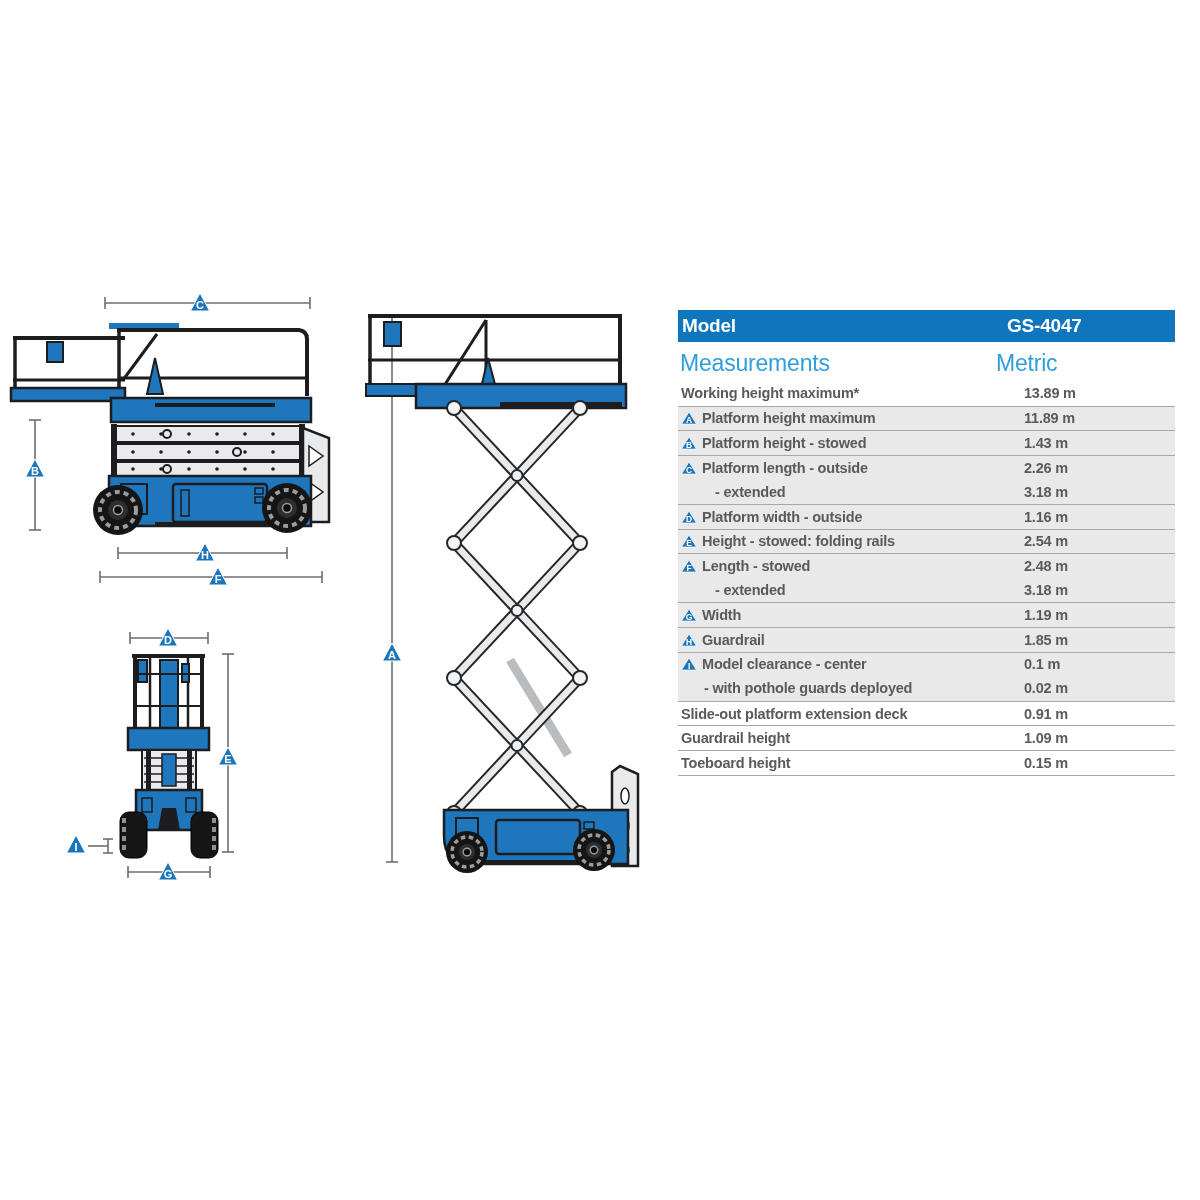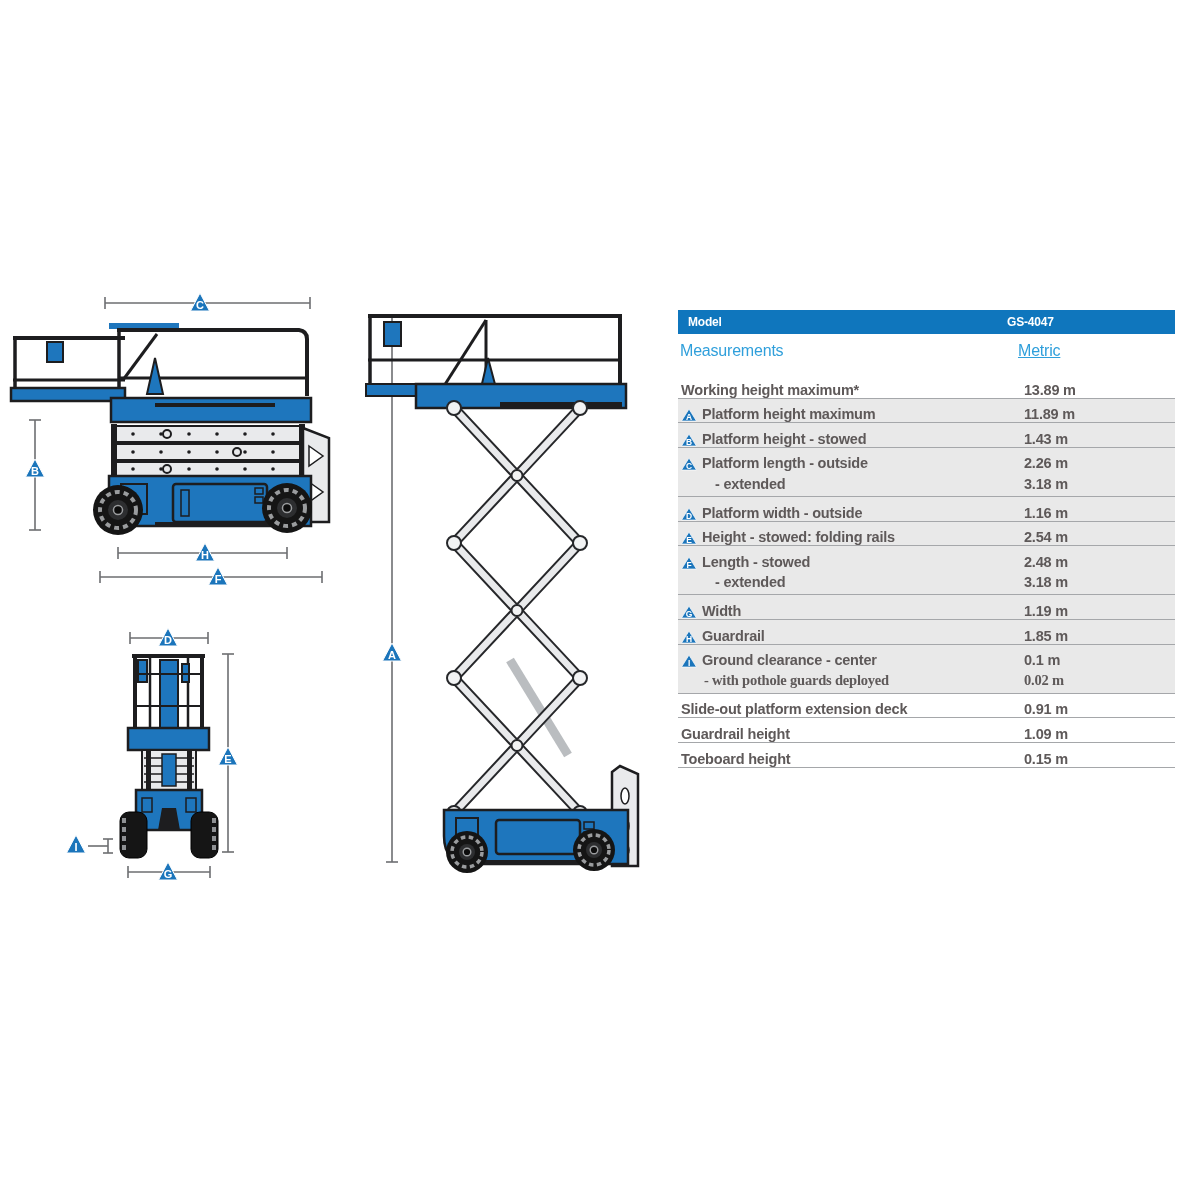--- a/index.html
+++ b/index.html
@@ -20,39 +20,39 @@
   }
   .canvas{position:absolute;inset:0;}
   .diagram{position:absolute;}
   #diagram-side-stowed{left:5px;top:290px;width:330px;height:310px;}
   #diagram-front{left:62px;top:608px;width:215px;height:292px;}
   #diagram-extended{left:360px;top:300px;width:305px;height:585px;}
 
   
   .spec-table{position:absolute;left:678px;top:310px;width:497px;}
   .model-bar{
-    height:24px;background:var(--header-blue);color:#fff;
+    height:32px;background:var(--header-blue);color:#fff;
     display:flex;align-items:center;position:relative;
-    font-size:12px;font-weight:bold;letter-spacing:-0.2px;padding-left:10px;
+    font-size:19px;font-weight:bold;letter-spacing:-0.2px;padding-left:4px;
   }
   .model-bar .bar-value{position:absolute;left:329px;text-align:center;}
   .subheader{
     margin-top:8px;height:26px;position:relative;color:var(--light-blue);
-    font-size:16px;letter-spacing:-0.2px;padding-left:2px;
+    font-size:23px;letter-spacing:-0.2px;padding-left:2px;
   }
-  .subheader .bar-value{position:absolute;left:340px;text-decoration:underline;}
+  .subheader .bar-value{position:absolute;left:318px;}
   .t-rows{margin-top:5px;border-bottom:1px solid var(--rule-gray);}
   .t-row{
     position:relative;height:24.6px;display:flex;align-items:center;
     font-size:14.5px;font-weight:bold;color:var(--text-gray);letter-spacing:-0.2px;
   }
   .t-row.shade{background:var(--row-shade);}
   .t-row.rule{border-top:1px solid var(--rule-gray);}
-  .t-row.ind0{padding-left:3px;align-items:flex-end;}
-  .t-row.ind1{padding-left:26px;font-family:Liberation Serif, serif;}
+  .t-row.ind0{padding-left:3px;}
+  .t-row.ind1{padding-left:26px;}
   .t-row.ind2{padding-left:37px;}
   .t-row .badge{width:16px;height:14px;margin:0 5px 0 0;flex:none;display:flex;}
   .t-row.ind0 .badge{margin-left:0;}
   .badge svg{display:block;}
   .badge polygon{fill:var(--badge-blue);stroke:#fff;stroke-width:0.8;}
   .badge text{fill:#fff;font:bold 9.5px "Liberation Sans",sans-serif;text-anchor:middle;}
   .row-value{position:absolute;left:346px;}
 
   
   .f-blue{fill:var(--brand-blue);}
@@ -473,21 +473,21 @@
           <span class="row-value">1.85 m</span>
         </div>
 
         <div class="t-row shade rule ind0">
           <span class="badge">
             <svg viewBox="0 0 18 15" width="16" height="14">
               <polygon points="9,0.8 17.4,14.3 0.6,14.3"></polygon>
               <text x="9" y="12.8">I</text>
             </svg>
           </span>
-          <span class="row-label">Ground clearance - center</span>
+          <span class="row-label">Model clearance - center</span>
           <span class="row-value">0.1 m</span>
         </div>
 
         <div class="t-row shade ind1">
 
           <span class="row-label">- with pothole guards deployed</span>
           <span class="row-value">0.02 m</span>
         </div>
 
         <div class="t-row rule ind0">

